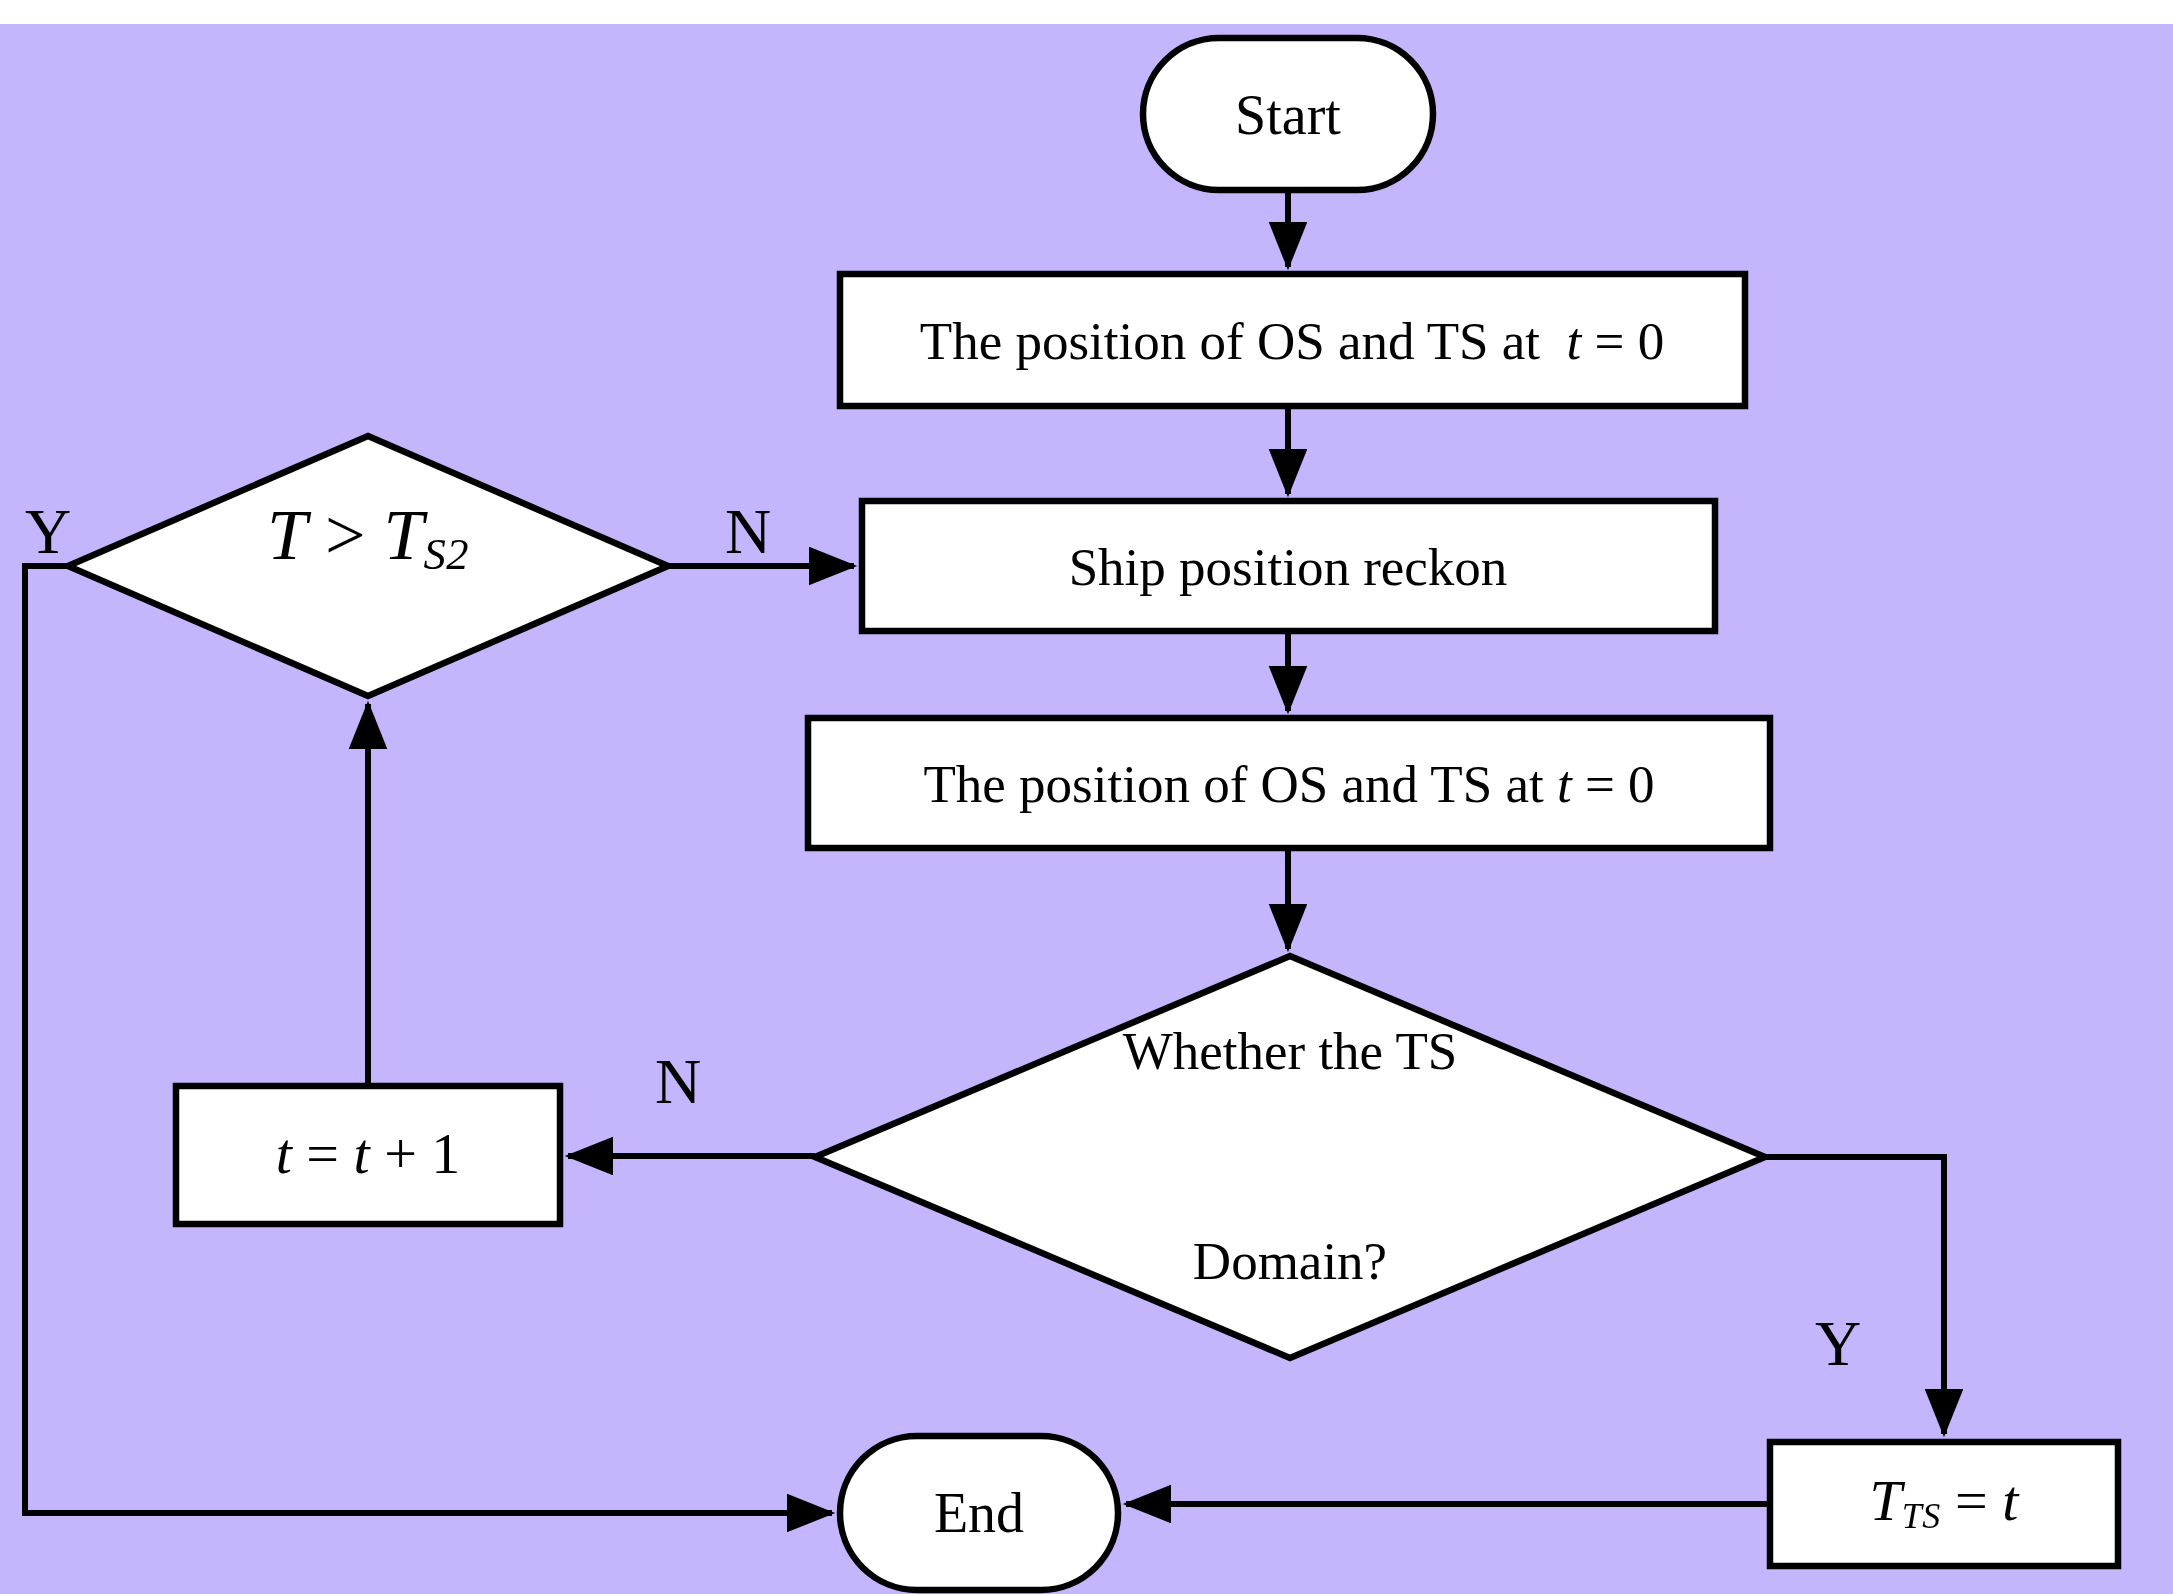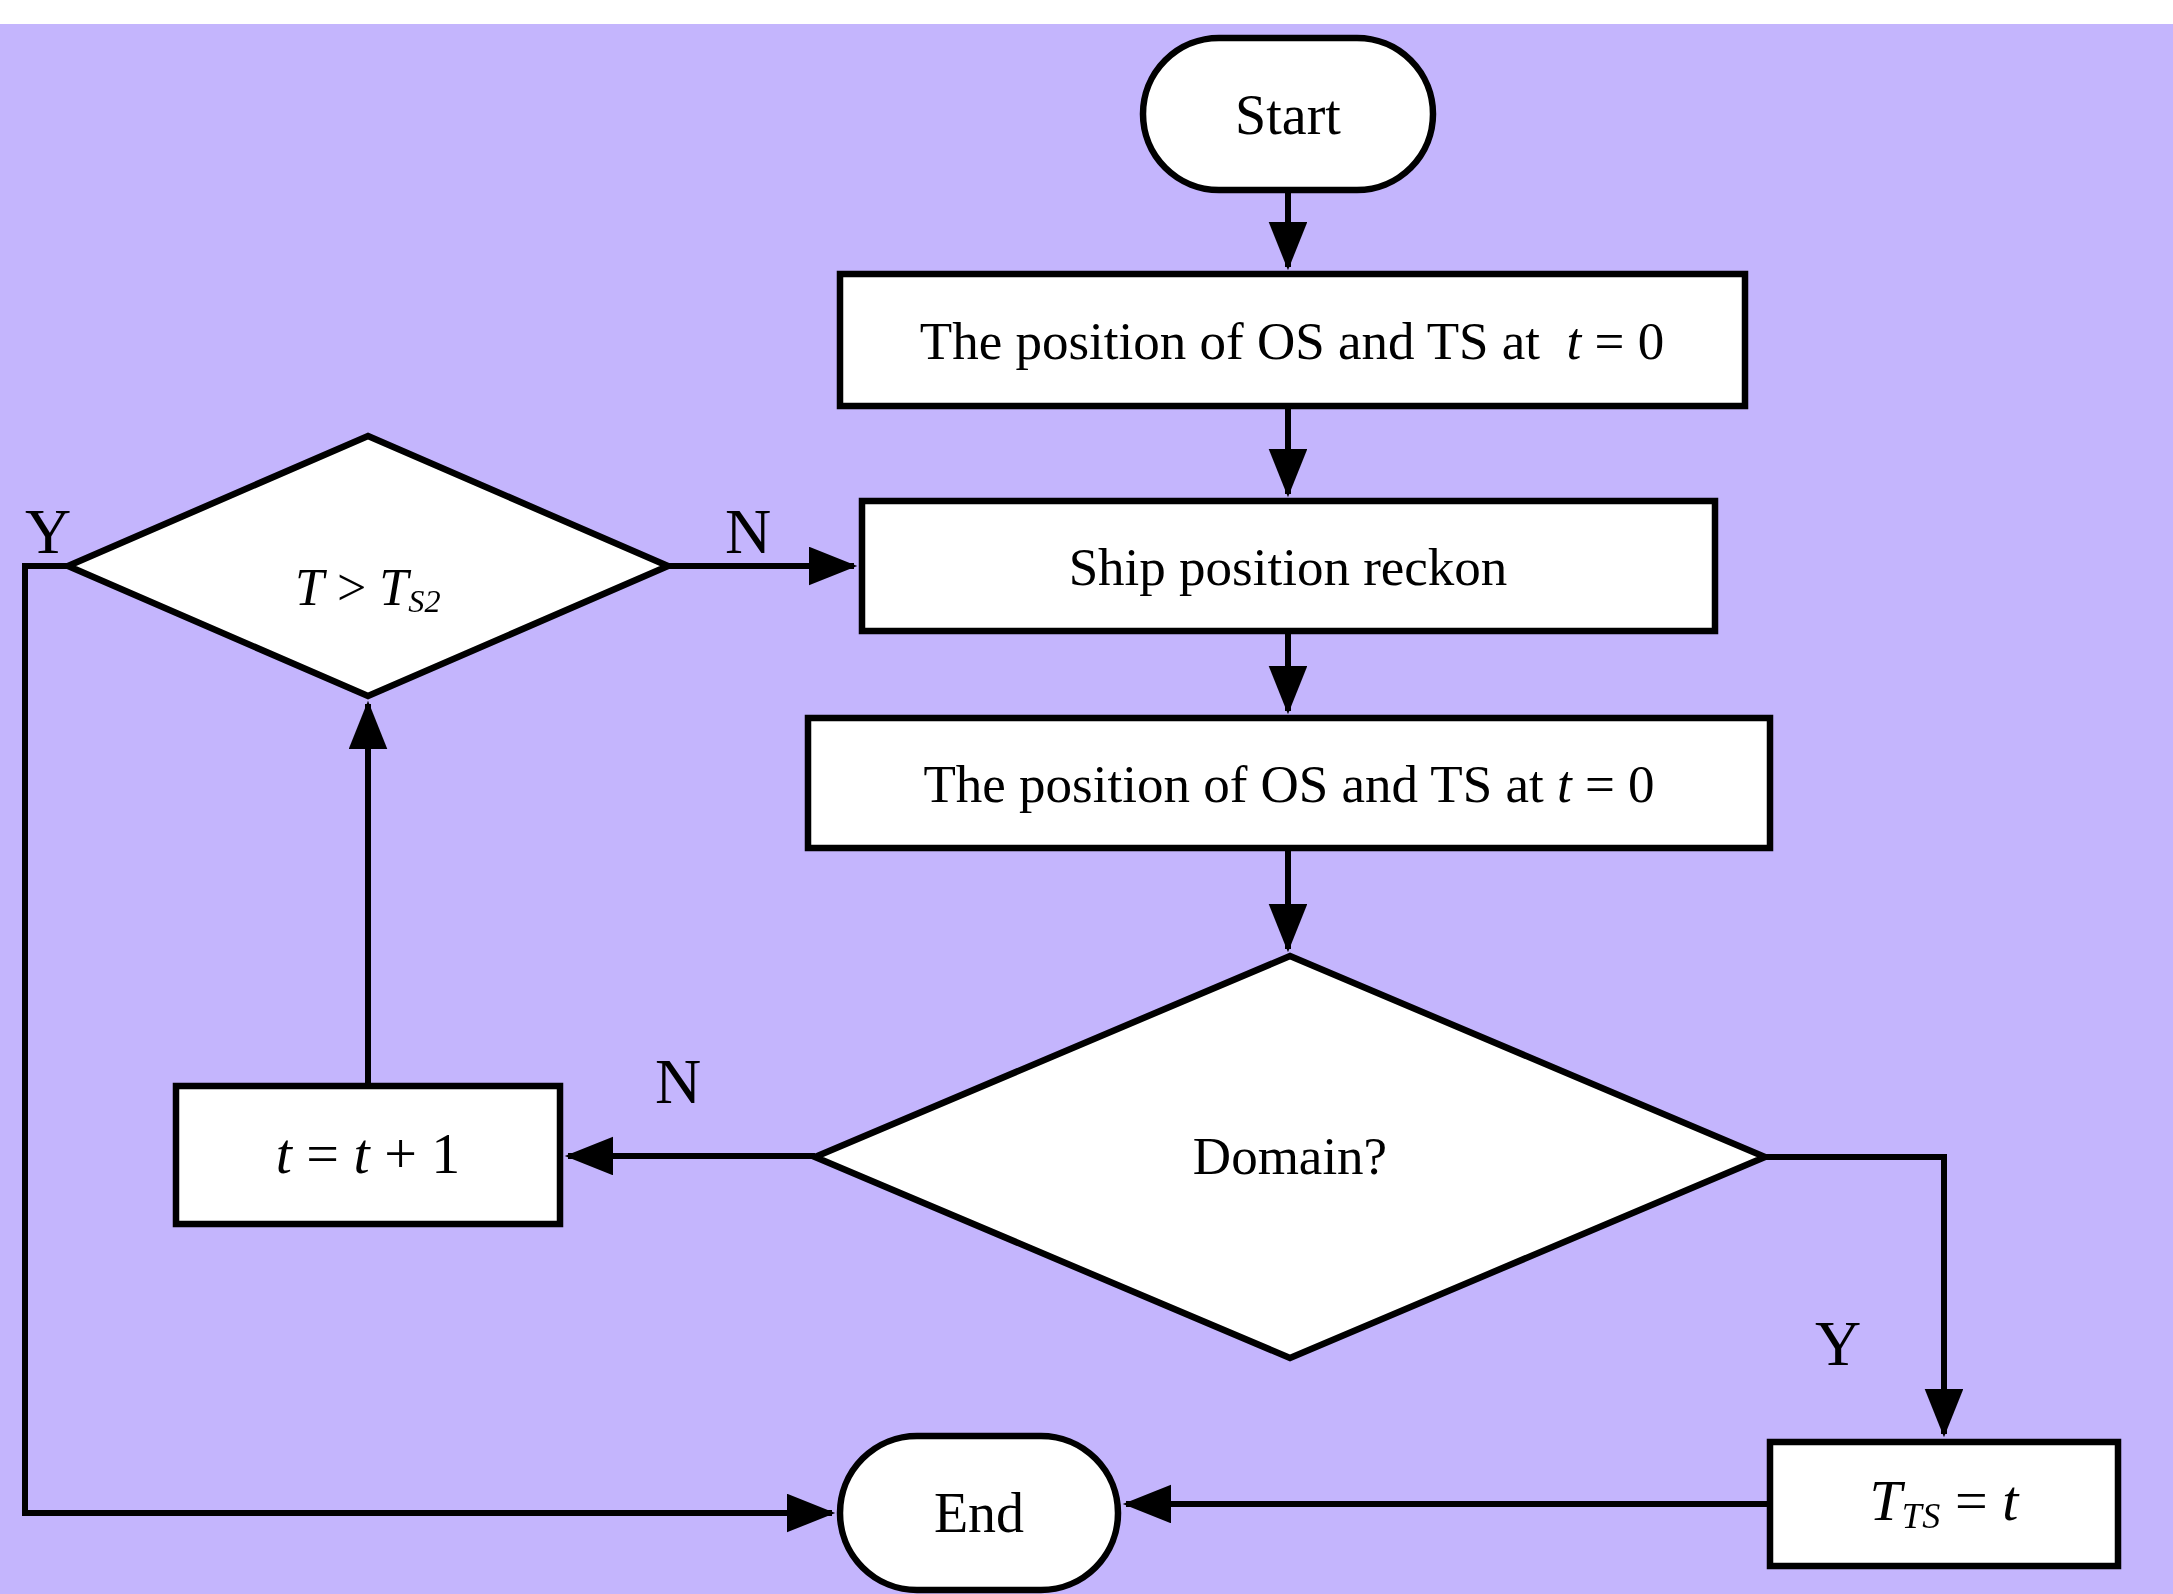--- a/index.html
+++ b/index.html
@@ -91,24 +91,25 @@
 
   <div class="label terminator-label" style="left:1288px; top:91px;">Start</div>
 
   <div class="label process-label" style="left:1292px; top:317px;"><span>The position of OS and TS at  </span><span class="var">t</span><span> = 0</span></div>
 
   <div class="label process-label" style="left:1288px; top:543px;font-family:Liberation Serif, serif;">Ship position reckon</div>
 
   <div class="label process-label" style="left:1289px; top:760px;"><span>The position of OS and TS at </span><span class="var">t</span><span> = 0</span></div>
 
   <div class="label decision-big-label" style="left:1290px; top:1133px;">
+    <div>Whether the TS</div>
     <div>Domain?</div>
   </div>
 
-  <div class="label math-label" style="left:368px; top:563px; font-size:52px;text-align:center;"><span class="var">T</span><span> &gt; </span><span class="var">T</span><span class="sub">S2</span></div>
+  <div class="label math-label" style="left:368px; top:511px; font-size:72px;text-align:center;"><span class="var">T</span><span> &gt; </span><span class="var">T</span><span class="sub">S2</span></div>
 
   <div class="label math-label" style="left:368px; top:1130px;"><span class="var">t</span><span> = </span><span class="var">t</span><span> + 1</span></div>
 
   <div class="label math-label" style="left:1944px; top:1477px;"><span class="var">T</span><span class="sub">TS</span><span> = </span><span class="var">t</span></div>
 
   <div class="label terminator-label" style="left:979px; top:1489px;">End</div>
 
   <div class="label edge-label" style="left:48px; top:508px;">Y</div>
 
   <div class="label edge-label" style="left:748px; top:508px;">N</div>

